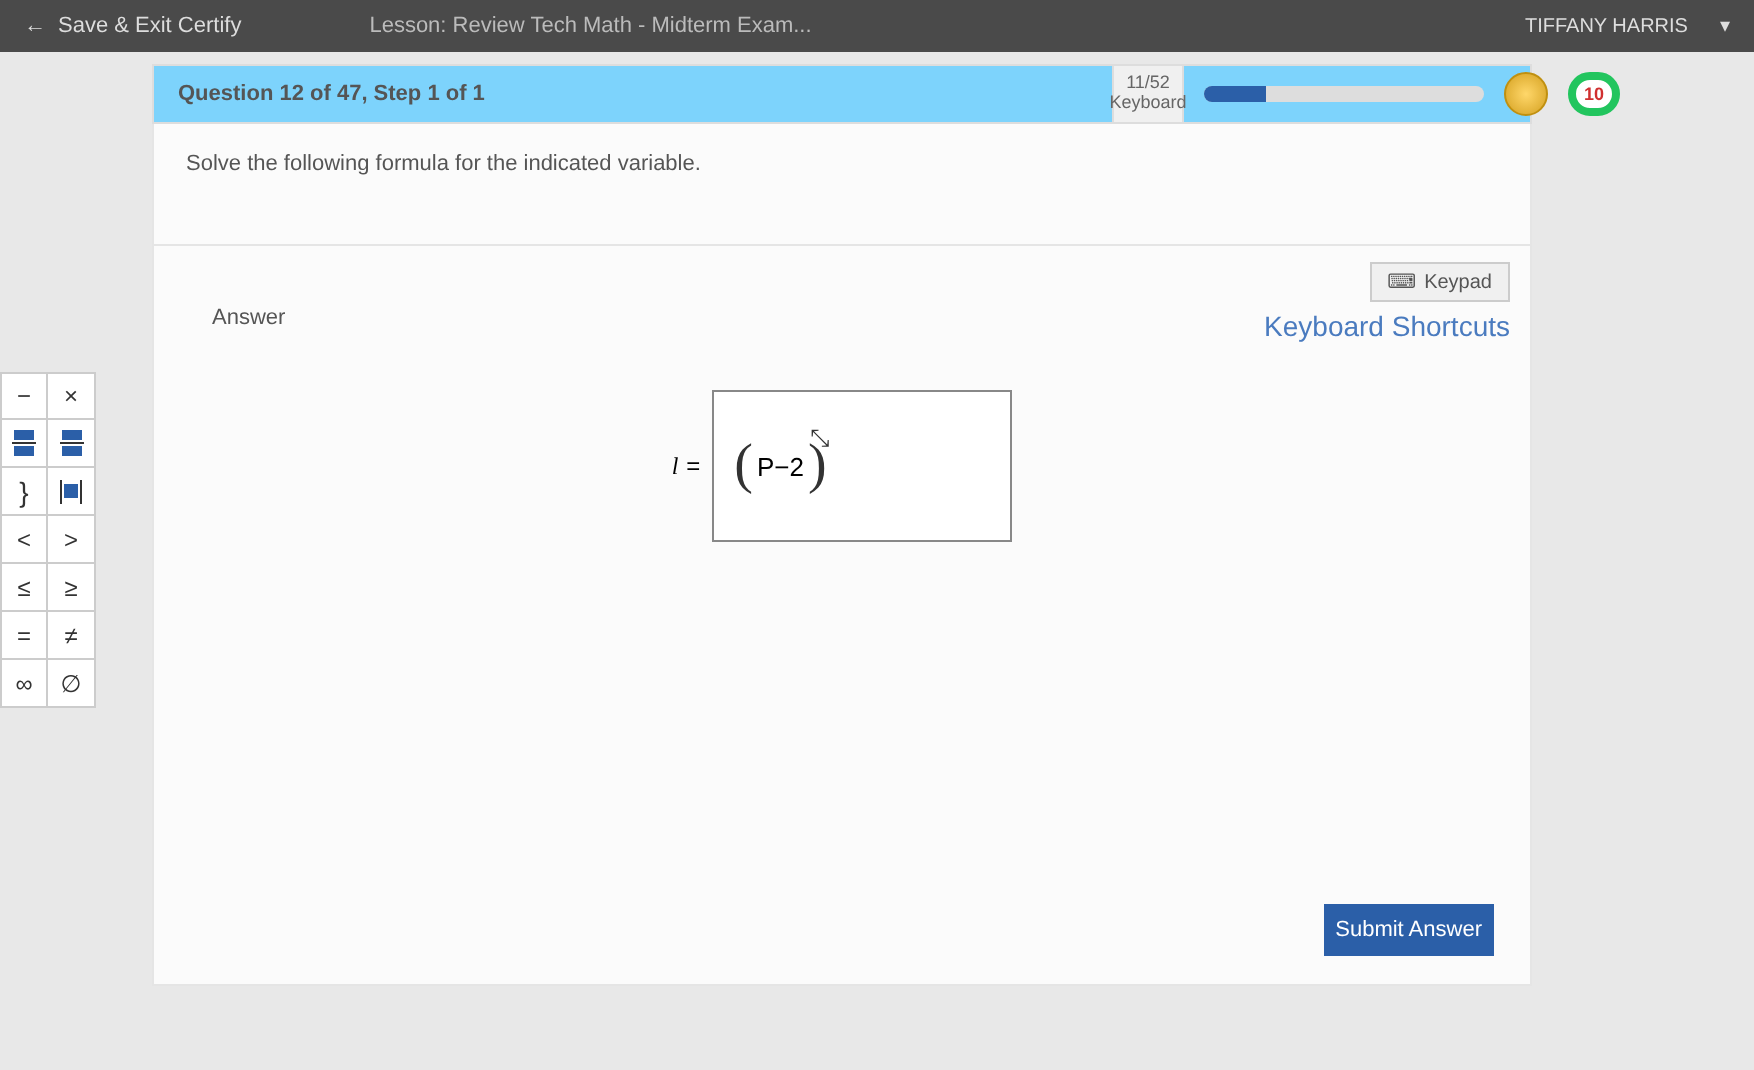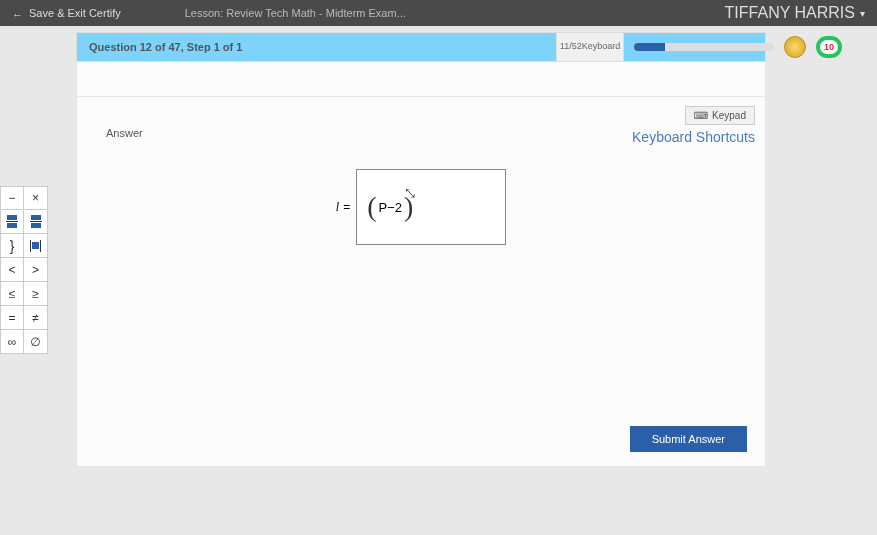--- a/index.html
+++ b/index.html
@@ -3,30 +3,30 @@
 <meta charset="utf-8">
 <style>
 * { box-sizing: border-box; margin: 0; padding: 0; font-family: Arial, sans-serif; }
 body { background: #e8e8e8; width: 877px; height: 535px; overflow: hidden; position: relative; }
 
 .topbar { background: #4a4a4a; height: 26px; display: flex; align-items: center; padding: 0 12px; color: #ddd; font-size: 11px; }
 .topbar .back { margin-right: 6px; }
 .topbar .save-exit { margin-right: 16px; }
 .topbar .lesson { color: #bbb; padding-left: 48px; }
 .topbar .spacer { flex: 1; }
-.topbar .user { color: #ddd; font-size: 16px; margin-right: 5px; }
+.topbar .user { color: #ddd; font-size: 10px; margin-right: 16px; }
 .topbar .chev { font-size: 10px; }
 
 .main { position: absolute; left: 76px; top: 32px; width: 690px; }
 
 .qbar { background: #7dd3fc; border: 1px solid #ddd; height: 30px; display: flex; align-items: center; padding: 0 12px; font-size: 11px; color: #555; }
 .qbar .qtext { font-weight: bold; }
 
 .scorecluster { position: absolute; left: 556px; top: 32px; display: flex; align-items: center; gap: 10px; }
-.scorebox { background: #f0f0f0; border: 1px solid #ddd; width: 68px; height: 30px; display: flex; flex-direction: row; align-items: center; justify-content: center; font-size: 9px; color: #666; line-height: 1.1; }
+.scorebox { background: #f0f0f0; border: 1px solid #ddd; width: 36px; height: 30px; display: flex; flex-direction: column; align-items: center; justify-content: center; font-size: 9px; color: #666; line-height: 1.1; }
 .progress { width: 140px; height: 8px; background: #ddd; border-radius: 4px; overflow: hidden; }
 .progress .fill { height: 100%; width: 22%; background: #2b5fa8; }
 .coin { width: 22px; height: 22px; border-radius: 50%; background: radial-gradient(circle, #ffd76a, #d4a020); border: 1px solid #c09010; }
 .heart { width: 26px; height: 22px; background: #fff; border: 4px solid #22c55e; border-radius: 11px; display: flex; align-items: center; justify-content: center; font-size: 9px; color: #d03030; font-weight: bold; }
 
 .qbody { background: #fbfbfb; border: 1px solid #e5e5e5; border-top: none; padding: 14px 16px 20px; }
 .prompt { font-size: 11px; color: #555; margin-bottom: 14px; }
 .formula { text-align: center; font-size: 12px; font-family: Georgia, serif; font-style: italic; color: #333; }
 .formula .rm { font-style: normal; }
 
@@ -38,21 +38,21 @@
 
 .inputwrap { margin: 30px auto 0; width: 200px; display: flex; align-items: center; justify-content: center; }
 .lvar { font-family: Georgia, serif; font-style: italic; font-size: 12px; margin-right: 4px; }
 .eq { font-size: 12px; margin-right: 6px; }
 .mathbox { width: 150px; height: 76px; border: 1px solid #888; background: #fff; padding: 8px 10px; font-family: Georgia, serif; font-size: 13px; display: flex; align-items: center; position: relative; }
 .mathbox::before { content: "("; font-size: 28px; color: #333; margin-right: 2px; }
 .mathbox .inner { }
 .mathbox::after { content: ")"; font-size: 28px; color: #333; margin-left: 2px; }
 .cursor-arrow { position: absolute; left: 48px; top: 16px; font-size: 12px; color: #333; }
 
-.submit { position: absolute; right: 18px; bottom: 14px; background: #2b5fa8; color: #fff; border: none; padding: 7px 22px; font-size: 11px; cursor: pointer; }
+.submit { position: absolute; right: 18px; bottom: 14px; background: #2b5fa8; color: #fff; border: none; padding: 7px 6px; font-size: 11px; cursor: pointer; }
 
 .palette { position: absolute; left: 0; top: 186px; width: 50px; }
 .palette .row { display: flex; }
 .palette .cell { width: 24px; height: 24px; border: 1px solid #ccc; background: #fff; display: flex; align-items: center; justify-content: center; font-size: 12px; color: #333; cursor: pointer; margin: 0; }
 .palette .row + .row .cell { border-top: none; }
 .palette .cell + .cell { border-left: none; }
 .palette .frac-icon { display: flex; flex-direction: column; align-items: center; gap: 1px; }
 .palette .frac-icon .b { width: 10px; height: 5px; background: #2b5fa8; }
 .palette .frac-icon .line { width: 12px; height: 1px; background: #333; }
 .palette .abs-icon { display: flex; align-items: center; gap: 1px; font-size: 10px; }
@@ -70,20 +70,21 @@
   <span class="user">TIFFANY HARRIS</span>
   <span class="chev">▾</span>
 </div>
 
 <div class="main">
   <div class="qbar">
     <span class="qtext">Question 12 of 47, Step 1 of 1</span>
   </div>
 
   <div class="qbody">
+    <div class="prompt">Solve the following formula for the indicated variable.</div>
   </div>
 
   <div class="ansarea">
     <div class="ans-head-right">
       <div class="keypad-btn">
         <span>⌨</span>
         <span>Keypad</span>
       </div>
       <div class="kb-short">Keyboard Shortcuts</div>
     </div>

